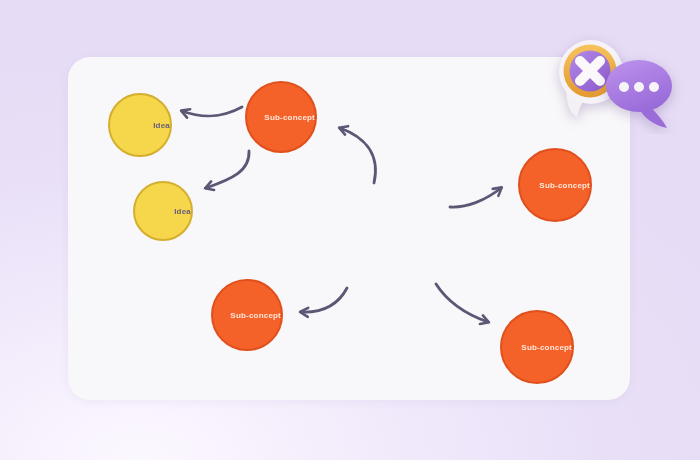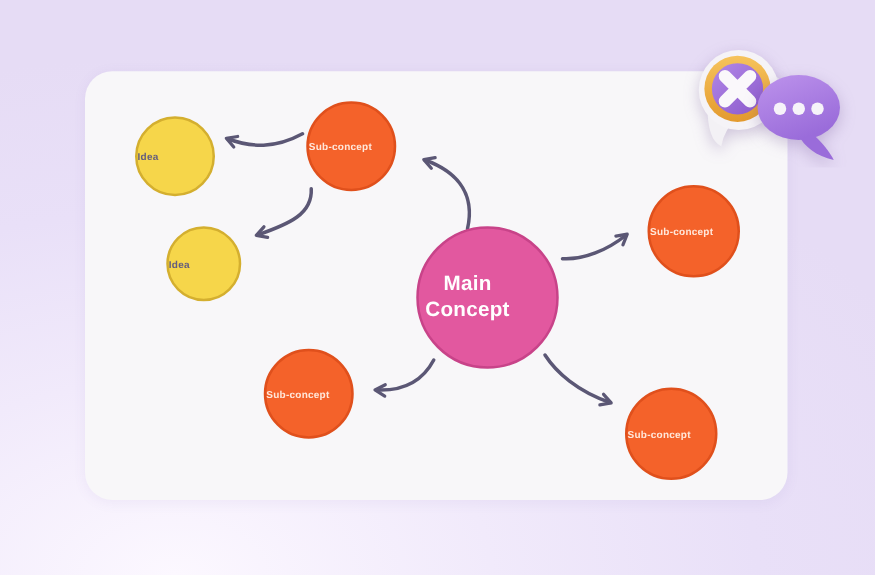--- a/index.html
+++ b/index.html
@@ -9,21 +9,21 @@
     background:radial-gradient(95% 90% at 20% 100%, #FCF8FF 0%, #F1EAFB 38%, #E9E0F8 70%, #E6DCF5 100%);
   }
   .panel{
     position:absolute;left:68px;top:57px;width:562px;height:343px;
     background:#F8F7F9;border-radius:22px;
     box-shadow:0 2px 10px rgba(120,90,170,0.07);
   }
   .arrows{position:absolute;left:0;top:0;width:700px;height:460px;pointer-events:none;}
   .node{
     position:absolute;border-radius:50%;
-    display:flex;align-items:center;justify-content:flex-start;text-align:center;
+    display:flex;align-items:center;justify-content:flex-end;text-align:center;
     box-sizing:border-box;font-weight:700;
   }
   .node-main{
     left:333px;top:181px;width:114px;height:114px;
     background:#E2589F;border:2.5px solid #C84389;
     color:#FFFFFF;font-size:16.5px;line-height:1.3;letter-spacing:.2px;
   }
   .node-main .lbl{width:78px;}
   .node-sub{
     background:#F4622A;border:2px solid #E0501C;
@@ -58,23 +58,20 @@
     <g fill="none" stroke="#5B5775" stroke-width="2.8" stroke-linecap="round">
       <path d="M374 183 C381 152 362 136 340 128" marker-end="url(#arrowhead)"></path>
       <path d="M242 107 C220 119 201 118 182 111" marker-end="url(#arrowhead)"></path>
       <path d="M249 151 C250 171 232 179 206 188" marker-end="url(#arrowhead)"></path>
       <path d="M450 207 C467 208 486 200 501 188" marker-end="url(#arrowhead)"></path>
       <path d="M436 284 C445 298 462 313 488 322" marker-end="url(#arrowhead)"></path>
       <path d="M347 288 C338 305 322 313 301 312" marker-end="url(#arrowhead)"></path>
     </g>
   </svg>
 
-  <div class="node node-main">
-    <span class="lbl">Main Concept</span>
-  </div>
 
   <div class="node node-sub node-sub-top">
     <span>Sub-concept</span>
   </div>
 
   <div class="node node-idea node-idea-top">
     <span>Idea</span>
   </div>
 
   <div class="node node-idea node-idea-bottom">

